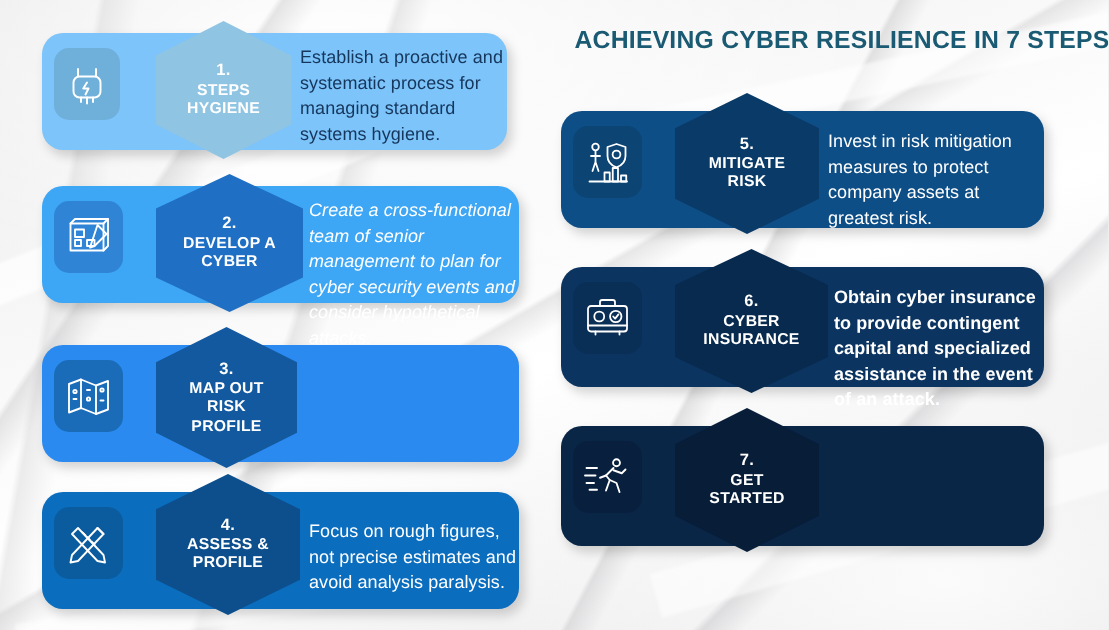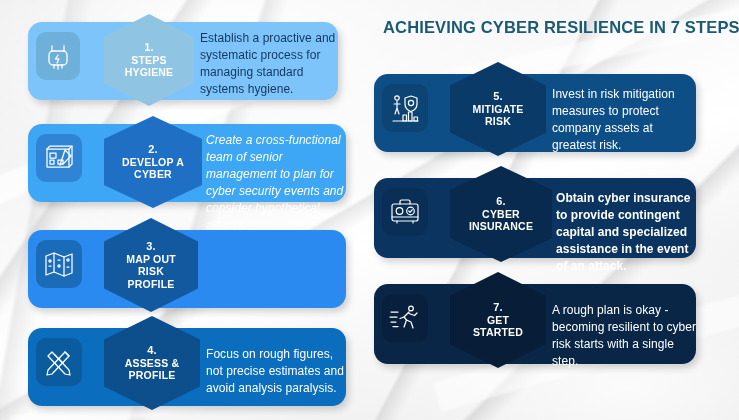--- a/index.html
+++ b/index.html
@@ -252,16 +252,15 @@
         <path d="M20 10.5 L25.5 12.5 L28 10"></path>
         <path d="M15 14 L11 15.5"></path>
         <path d="M2 9 H9 M1 14 H8 M2 19 H7 M4 23.5 H9"></path>
       </svg>
     </div>
     <div class="hex" style="left: 76px; top: 0px; width: 96px; height: 96px; background: rgb(7, 29, 56);">
       <span class="num">7.</span>
       <span class="ttl">GET</span>
       <span class="ttl">STARTED</span>
     </div>
-    <div class="desc" style="left: 178px; top: 30px; width: 146px; color: rgb(255, 255, 255);">A rough plan is okay - becoming resilient to cyber risk starts with a single step.</div>
   </div>
 
 </div>
 
 </body></html>

